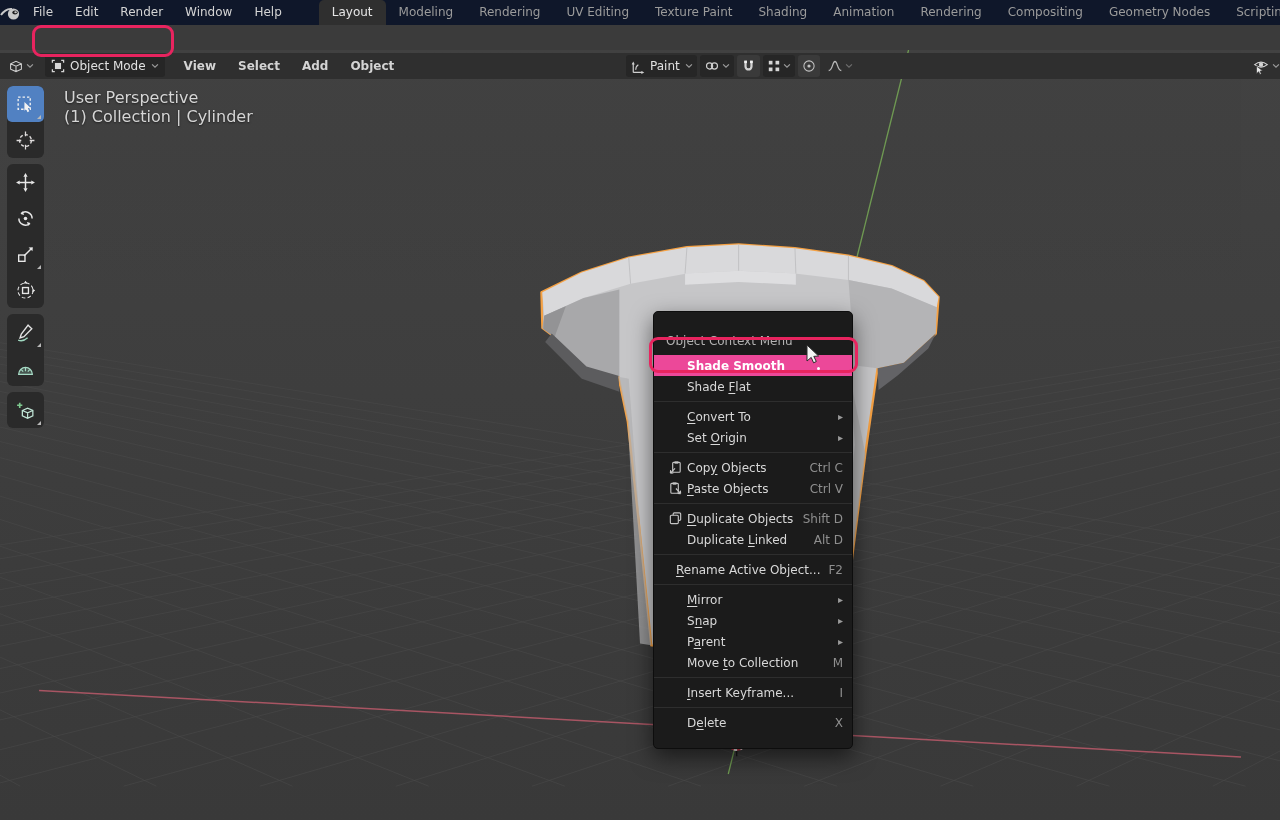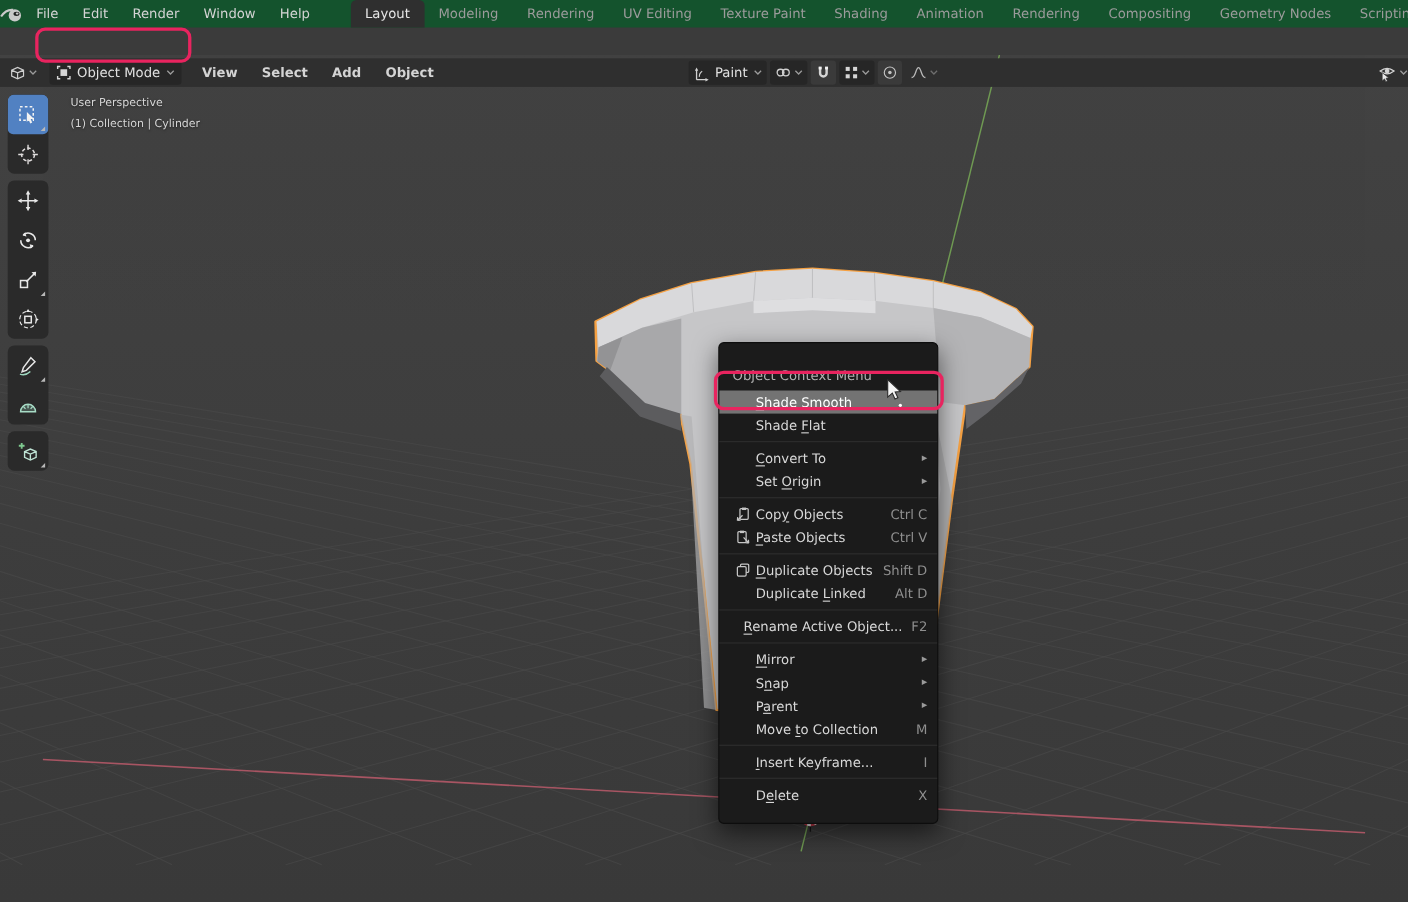--- a/index.html
+++ b/index.html
@@ -2,21 +2,21 @@
 <html><head>
 <meta charset="utf-8">
 <style>
   html,body{margin:0;padding:0;}
   body{
     width:1280px;height:820px;overflow:hidden;position:relative;
     background:#3b3b3b;font-family:"DejaVu Sans","Liberation Sans",sans-serif;
     font-size:12px;color:#d8d8d8;-webkit-font-smoothing:antialiased;
   }
   
-  .topbar{position:absolute;left:0;top:0;width:1280px;height:25px;background:#14532d;
+  .topbar{position:absolute;left:0;top:0;width:1280px;height:25px;background:#0f172a;
     display:flex;align-items:center;z-index:50;}
   .logo{width:32px;display:flex;justify-content:center;align-items:center;}
   .tb-menu{padding:0 11px;line-height:25px;color:#d4d4d4;cursor:default;}
   .tabs{display:flex;align-items:flex-end;height:25px;margin-left:26px;}
   .tab{padding:4px 13px 4px 13px;color:#9b9b9b;line-height:17px;border-radius:5px 5px 0 0;white-space:nowrap;}
   .tab.active{background:#2f2f2f;color:#e6e6e6;}
   
   .vheader{position:absolute;left:0;top:25px;width:1280px;height:26px;background:#2f2f2f;
     display:flex;align-items:center;z-index:49;margin-top:28px;}
   .editor-btn{display:flex;align-items:center;padding:0 3px 0 7px;gap:0px;}
@@ -37,28 +37,28 @@
   .tool.sub::after{content:'';position:absolute;right:3px;bottom:3px;
     border-left:4px solid transparent;border-bottom:4px solid #b9b9b9;}
   
   .selmodes{position:absolute;left:45px;top:57px;display:flex;gap:1px;z-index:6;}
   .smode{width:19px;height:17px;background:#2c2c2c;display:flex;align-items:center;justify-content:center;border-radius:2px;}
   .smode.active{background:#4f7fc0;}
   
   .viewport{position:absolute;left:0;top:50px;width:1280px;height:770px;
     background:linear-gradient(#424242,#393939);z-index:1;}
   .ovl{position:absolute;left:64px;color:#d6d6d6;text-shadow:0 1px 2px rgba(0,0,0,.55);
-    font-size:10px;z-index:5;}
+    font-size:16px;z-index:5;}
   
   .ctx-menu{position:absolute;left:653px;top:311px;width:198px;background:#1b1b1b;
     border:1px solid #0d0d0d;border-radius:5px;padding:15px 0;z-index:20;
     box-shadow:0 8px 22px rgba(0,0,0,.55);}
   .ctx-title{height:28px;line-height:28px;padding-left:12px;color:#b2b2b2;}
   .ctx-item{height:21px;display:flex;align-items:center;padding:0 9px 0 12px;color:#d8d8d8;}
-  .ctx-item.hl{background:#737373;color:#ffffff;}
+  .ctx-item.hl{background:#ec4899;color:#ffffff;font-weight:bold;}
   .mi-icon{width:18px;margin-right:3px;display:flex;align-items:center;justify-content:center;}
   .mi-label{flex:1;white-space:nowrap;}
   .mi-label .u{text-decoration:underline;text-underline-offset:2px;}
   .mi-short{color:#8f8f8f;margin-left:8px;}
   .mi-arrow{color:#9a9a9a;font-size:10px;margin-left:8px;}
   .ctx-sep{height:1px;background:#2e2e2e;margin:4px 0;}
   
   .ann{position:absolute;border:3px solid #e8245f;border-radius:9px;z-index:60;pointer-events:none;}
   #ann-mode{left:32px;top:25px;width:136px;height:26px;}
   #ann-shade{left:649px;top:337px;width:203px;height:30px;}

